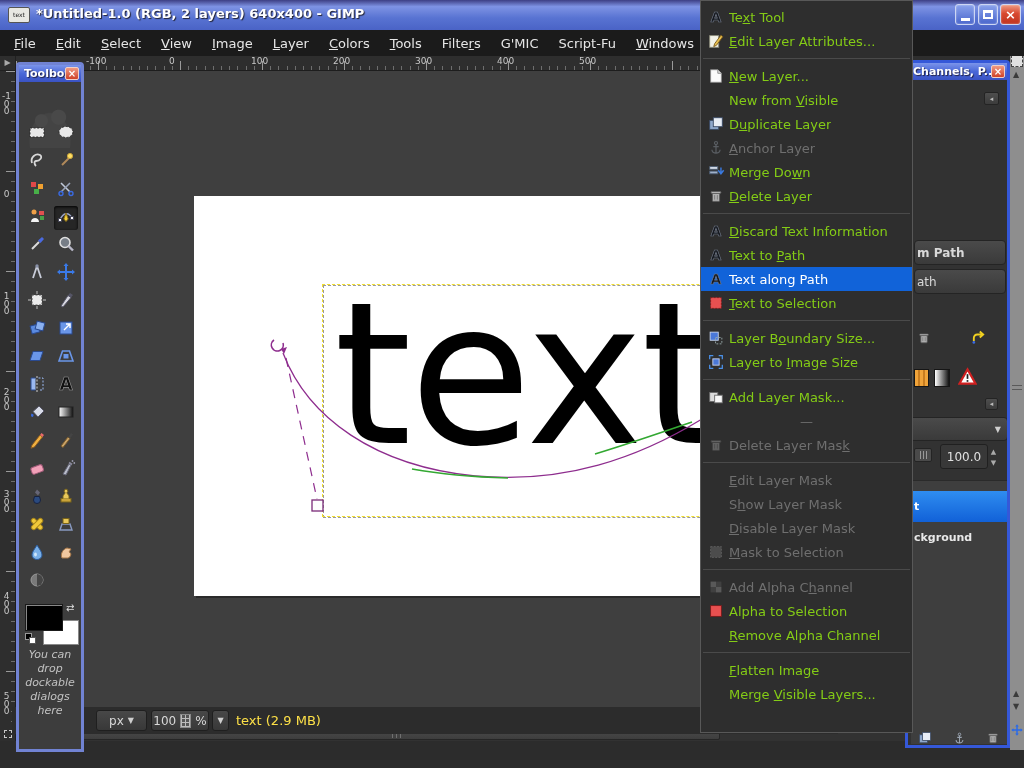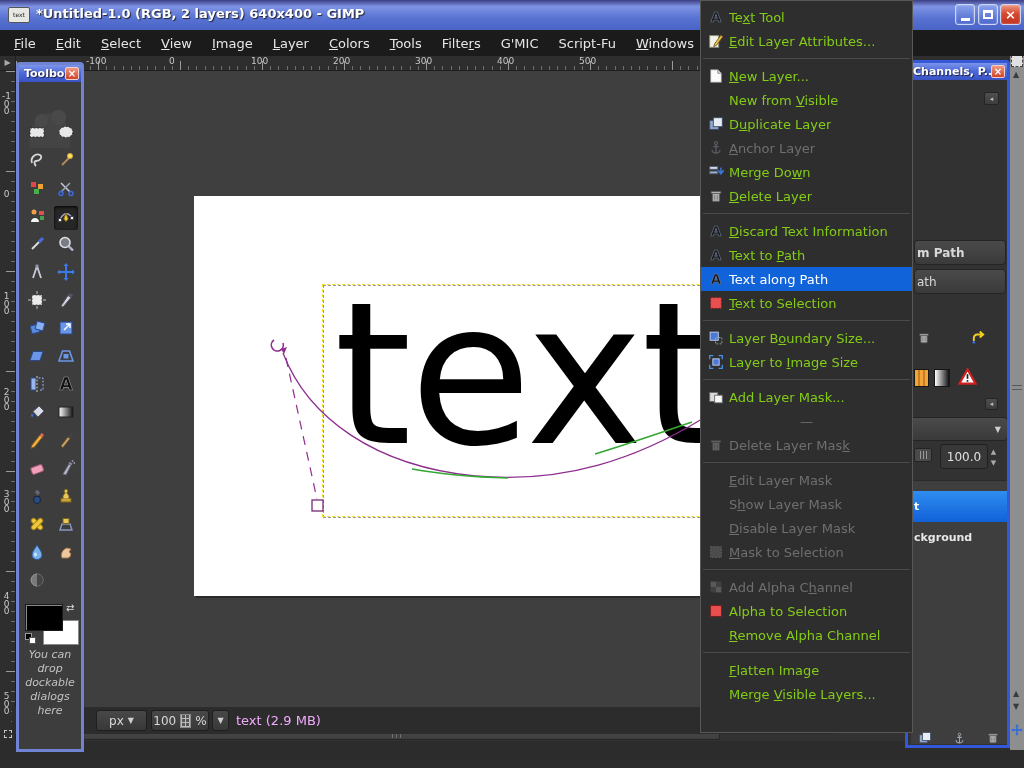--- a/index.html
+++ b/index.html
@@ -72,21 +72,21 @@
   #qmask-btn i { width:8px; height:8px; border:1px dashed #c8c8c8; display:block; }
 
   #statusbar { left:0; top:651px; width:826px; height:27px; background:#2c2c2c;margin-left:12px; }
   .sbtn { position:absolute; top:3px; height:21px; background:linear-gradient(180deg,#484848,#383838);
     border:1px solid #1f1f1f; border-radius:3px; color:#d8d8d8; font-size:12px;
     display:flex; align-items:center; justify-content:center; gap:4px; }
   .dd-arrow { font-size:8px; color:#cfcfcf; }
   #spin-grid { width:11px; height:14px; border:1px solid #8a8a8a; background:
     repeating-linear-gradient(0deg,#bbb 0 1px,transparent 1px 4px),
     repeating-linear-gradient(90deg,#bbb 0 1px,transparent 1px 4px); background-color:#555; }
-  #status-msg { position:absolute; left:224px; top:6px; color:#f0abfc; font-size:13px;text-align:center; }
+  #status-msg { position:absolute; left:224px; top:6px; color:#fde047; font-size:13px;text-align:center; }
 
   
   .xp-win { z-index:5; border:3px solid #7183d3; border-radius:4px 4px 0 0;
     background:#3d3d3d; }
   .xp-title { height:17px; background:linear-gradient(180deg,#7global0,#000);
     background:linear-gradient(180deg,#7b94ea 0%,#4a68d8 50%,#3a53c4 100%);
     display:flex; align-items:center; padding:0 2px 0 5px; }
   .xp-title span { color:#fff; font-size:11px; font-weight:bold; flex:1;
     text-shadow:1px 1px 1px #224; white-space:nowrap; overflow:hidden; }
   .xp-close { width:14px; height:13px; border-radius:2px; border:1px solid #f0d0c8;

